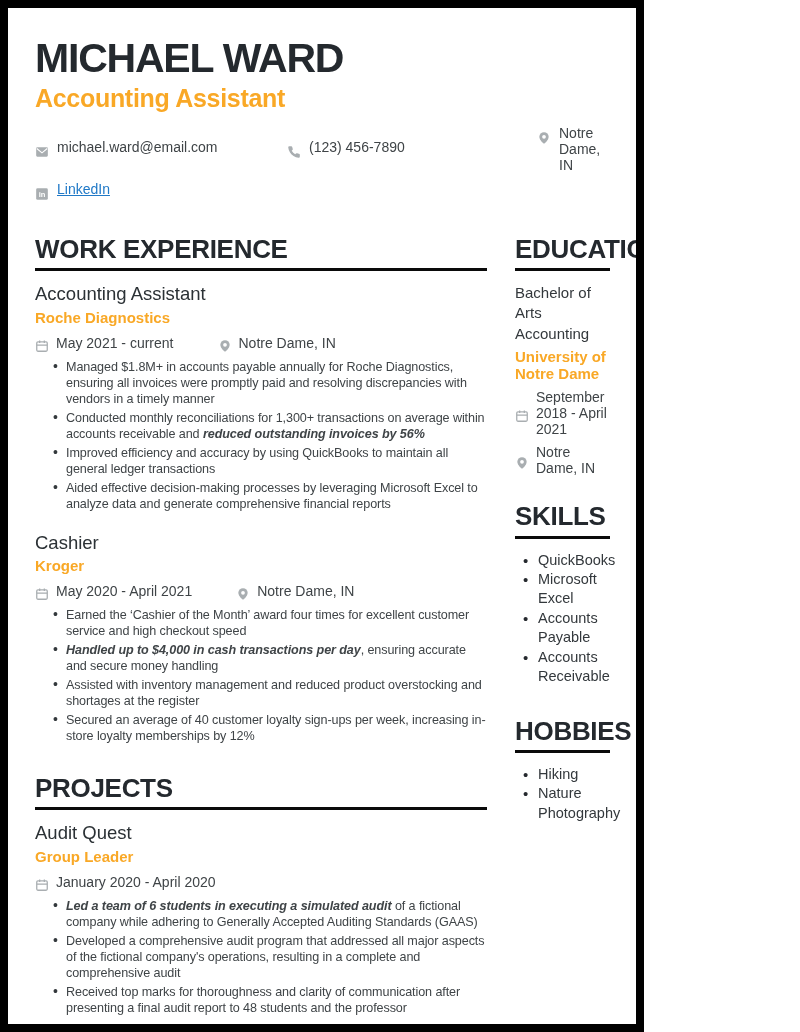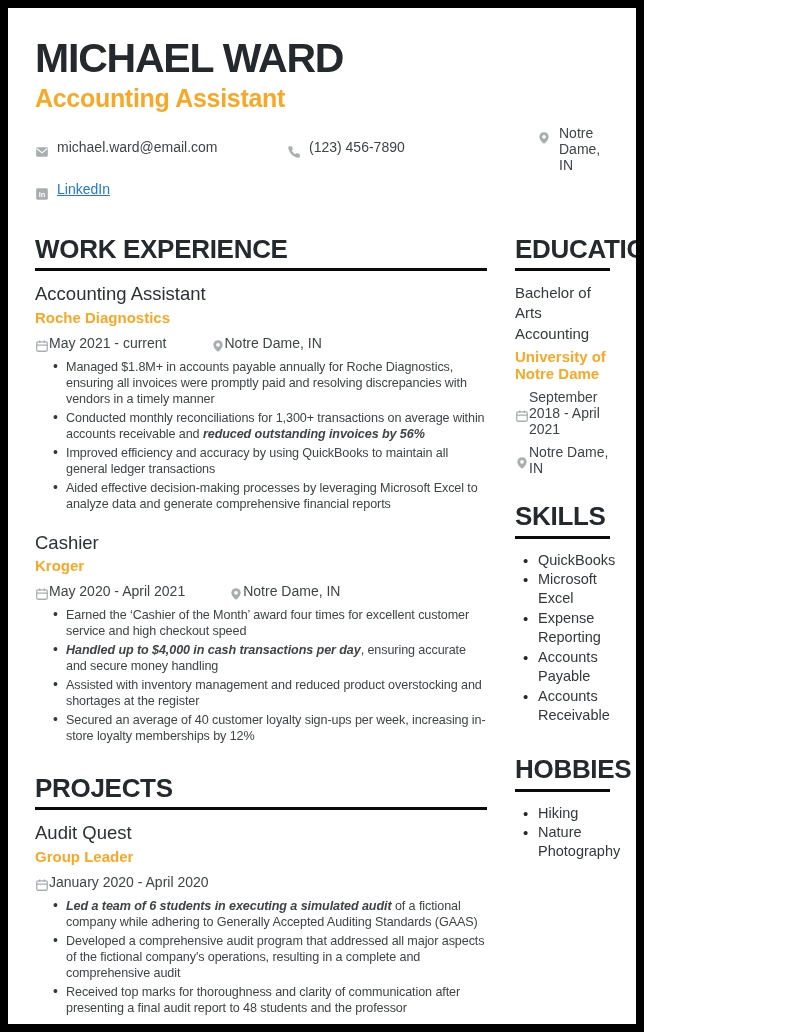--- a/index.html
+++ b/index.html
@@ -32,21 +32,21 @@
     color:var(--heading);margin:0 0 12px;padding-bottom:4px;border-bottom:3px solid var(--rule);}
   .section-projects{margin-top:30px;}
   .col-right .section-skills{margin-top:26px;}
   .col-right .section-hobbies{margin-top:30px;}
   
   .entry + .entry{margin-top:20px;}
   .entry-title{font-size:18.5px;font-weight:400;line-height:1.15;color:#2B3135;margin:0;}
   .entry-company{font-size:15px;font-weight:700;line-height:1.15;color:var(--accent);margin:4px 0 0;}
   .entry-meta{display:flex;align-items:center;gap:44px;margin-top:7px;font-size:14px;}
   .entry-meta.stacked{flex-direction:column;align-items:flex-start;gap:7px;}
-  .meta-item{display:flex;align-items:center;}
+  .meta-item{display:flex;align-items:center;gap:7px;}
   .bullets{list-style:none;margin:6px 0 0;padding:0 0 0 18px;}
   .bullets li{position:relative;padding-left:13px;font-size:12.6px;line-height:16px;
     letter-spacing:-0.1px;margin-top:3px;color:var(--body);}
   .bullets li::before{content:"\2022";position:absolute;left:0;top:-1px;font-size:14px;color:#33383C;}
   .hl{font-weight:700;font-style:italic;}
   
   .edu-text{font-size:15px;line-height:1.35;color:#33383C;margin:0;}
   .side-list{list-style:none;margin:4px 0 0;padding:0 0 0 8px;}
   .side-list li{position:relative;padding-left:15px;font-size:14.5px;line-height:1.34;color:#33383C;}
   .side-list li::before{content:"\2022";position:absolute;left:0;top:0;font-size:15px;color:#25292E;}
@@ -228,21 +228,20 @@
             <span>Notre Dame, IN</span>
           </span>
         </div>
       </section>
 
       <section class="section-skills">
         <h3 class="section-heading">SKILLS</h3>
         <ul class="side-list">
             <li>QuickBooks</li>
             <li>Microsoft Excel</li>
-            <li>Expense Reporting</li>
             <li>Accounts Payable</li>
             <li>Accounts Receivable</li>
           </ul>
       </section>
 
       <section class="section-hobbies">
         <h3 class="section-heading">HOBBIES</h3>
         <ul class="side-list">
             <li>Hiking</li>
             <li>Nature Photography</li>

